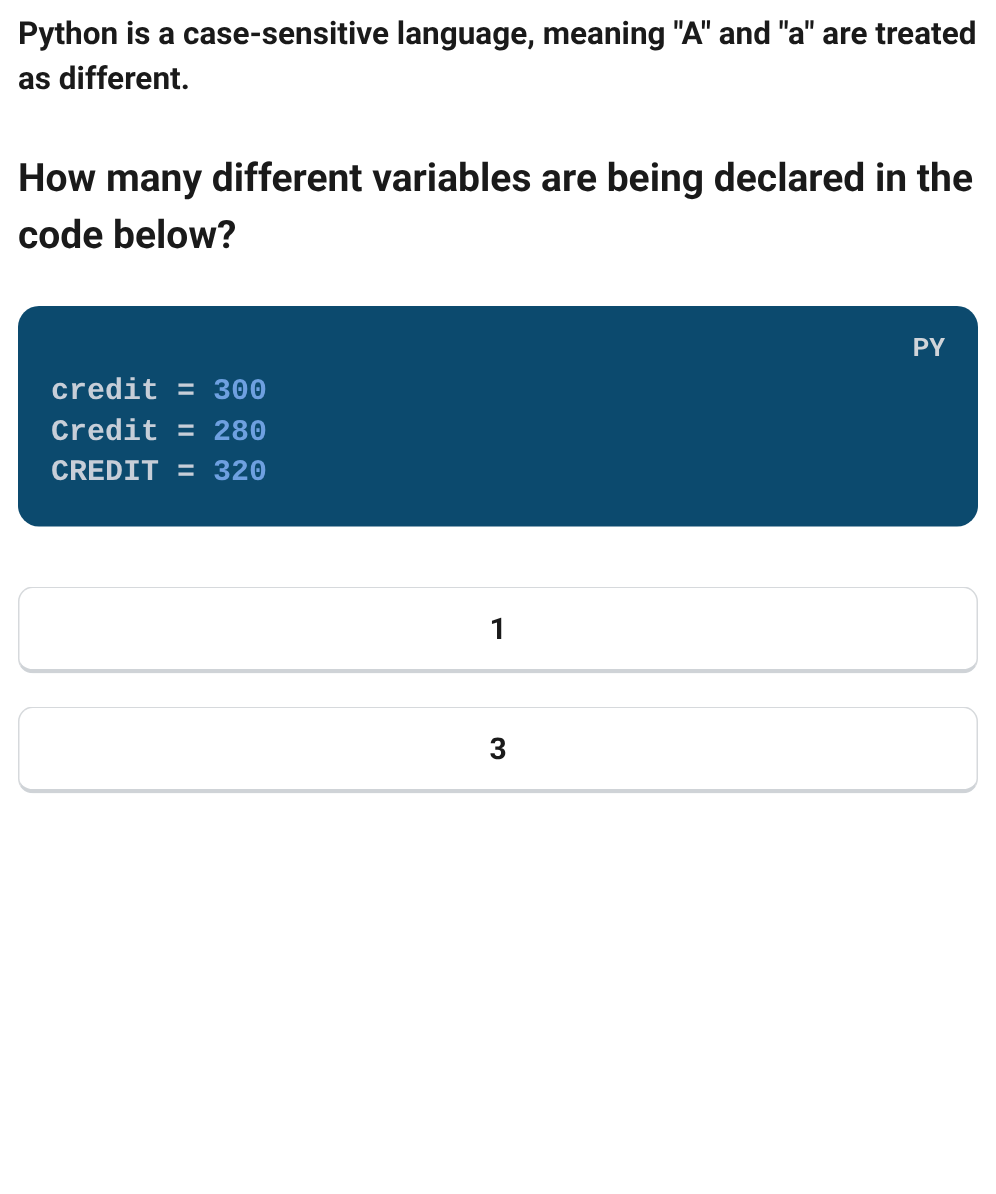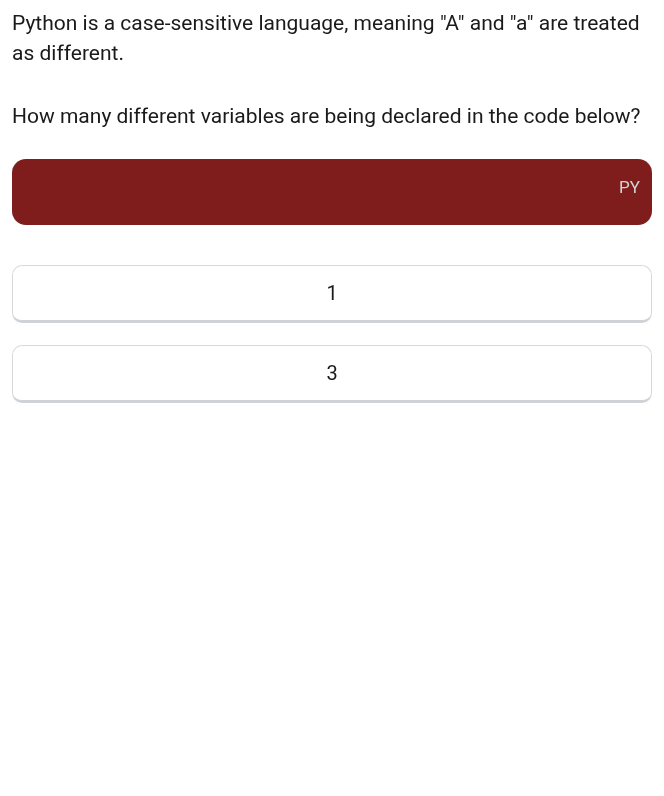--- a/index.html
+++ b/index.html
@@ -1,42 +1,43 @@
 <!DOCTYPE html>
 <html><head>
   <meta charset="utf-8">
   <style>
     * {
       margin: 0;
       padding: 0;
       box-sizing: border-box;
+      font-weight: bold;
     }
     body {
       font-family: -apple-system, BlinkMacSystemFont, "Segoe UI", Roboto, Helvetica, Arial, sans-serif;
       background: #ffffff;
       width: 664px;
       padding: 8px 12px;
       color: #1a1a1a;
     }
     .intro-text {
       font-size: 21px;
       line-height: 1.45;
       color: #1a1a1a;
       margin-bottom: 32px;
     }
     .question-text {
-      font-size: 21px;
+      font-size: 26px;
       line-height: 1.45;
       color: #1a1a1a;
       margin-bottom: 28px;
     }
     .code-block {
-      background: #7f1d1d;
+      background: #0c4a6e;
       border-radius: 14px;
-      padding: 18px 12px 22px 22px;
+      padding: 18px 22px 22px 22px;
       margin-bottom: 40px;
     }
     .code-lang {
       text-align: right;
       color: #d0d4d9;
       font-size: 17px;
       font-family: -apple-system, BlinkMacSystemFont, "Segoe UI", Roboto, sans-serif;
       margin-bottom: 6px;
     }
     .code-content {
@@ -78,18 +79,23 @@
   </style>
 </head>
 <body>
 
 <p class="intro-text">Python is a case-sensitive language, meaning "A" and "a" are treated as different.</p>
 
 <p class="question-text">How many different variables are being declared in the code below?</p>
 
 <div class="code-block">
   <div class="code-lang">PY</div>
+  <div class="code-content">
+    <div class="code-line"><span class="tok-var">credit</span><span class="tok-op"> = </span><span class="tok-num">300</span></div>
+    <div class="code-line"><span class="tok-var">Credit</span><span class="tok-op"> = </span><span class="tok-num">280</span></div>
+    <div class="code-line"><span class="tok-var">CREDIT</span><span class="tok-op"> = </span><span class="tok-num">320</span></div>
+  </div>
 </div>
 
 <div class="answer-options">
   <button class="answer-btn">1</button>
   <button class="answer-btn">3</button>
 </div>
 
 </body></html>

